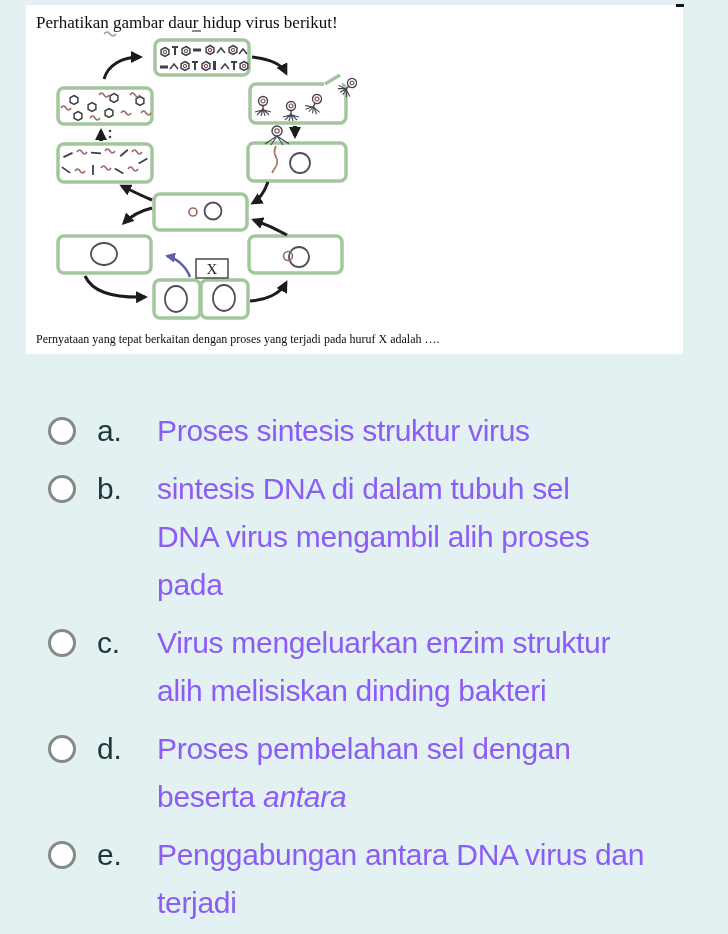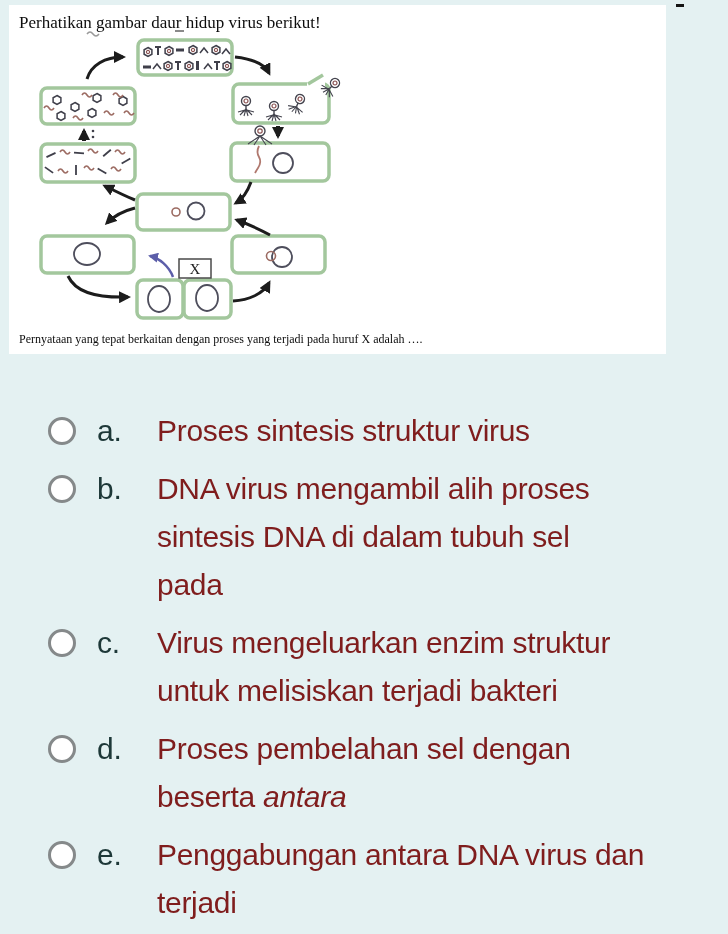--- a/index.html
+++ b/index.html
@@ -4,21 +4,21 @@
 <style>
   html,body { margin:0; padding:0; }
   body {
     width:728px; height:934px;
     background:#e4f1f2;
     font-family:"Liberation Sans", sans-serif;
     position:relative;
     overflow:hidden;
   }
   .card {
-    position:absolute; left:9px; top:5px;
+    position:absolute; left:26px; top:5px;
     width:657px; height:349px;
     background:#ffffff;
     text-align:center;
   }
   .title {
     position:absolute; left:10px; top:8px;
     font-family:"Liberation Serif", serif;
     font-size:17px; color:#0d0d0d;
     white-space:nowrap;
   }
@@ -51,21 +51,21 @@
     background:#ffffff;
   }
   .letter {
     flex:none; margin-left:21px; width:60px;
     font-size:30px; line-height:48px;
     color:#1d3838; letter-spacing:-0.3px;
   }
   .opttext {
     flex:1; max-width:565px;
     font-size:30px; line-height:48px;
-    color:#7f1d1d; letter-spacing:-0.3px;
+    color:#8b5cf6; letter-spacing:-0.3px;
   }
   .opttext em { font-style:italic; }
 </style>
 </head>
 <body>
 
 <div class="card">
   <div class="title">Perhatikan gambar daur hidup virus berikut!</div>
 
   <svg class="diagram" viewBox="0 0 728 360" width="728" height="360" xmlns="http://www.w3.org/2000/svg">
@@ -249,32 +249,32 @@
     <div class="letter">a.</div>
     <div class="opttext">
       <div>Proses sintesis struktur virus</div>
     </div>
   </div>
 
   <div class="opt">
     <div class="radio"></div>
     <div class="letter">b.</div>
     <div class="opttext">
+      <div>sintesis DNA di dalam tubuh sel</div>
       <div>DNA virus mengambil alih proses</div>
-      <div>sintesis DNA di dalam tubuh sel</div>
       <div>pada</div>
     </div>
   </div>
 
   <div class="opt">
     <div class="radio"></div>
     <div class="letter">c.</div>
     <div class="opttext">
       <div>Virus mengeluarkan enzim struktur</div>
-      <div>untuk melisiskan terjadi bakteri</div>
+      <div>alih melisiskan dinding bakteri</div>
     </div>
   </div>
 
   <div class="opt">
     <div class="radio"></div>
     <div class="letter">d.</div>
     <div class="opttext">
       <div>Proses pembelahan sel dengan</div>
       <div><span>beserta </span><em>antara</em></div>
     </div>

